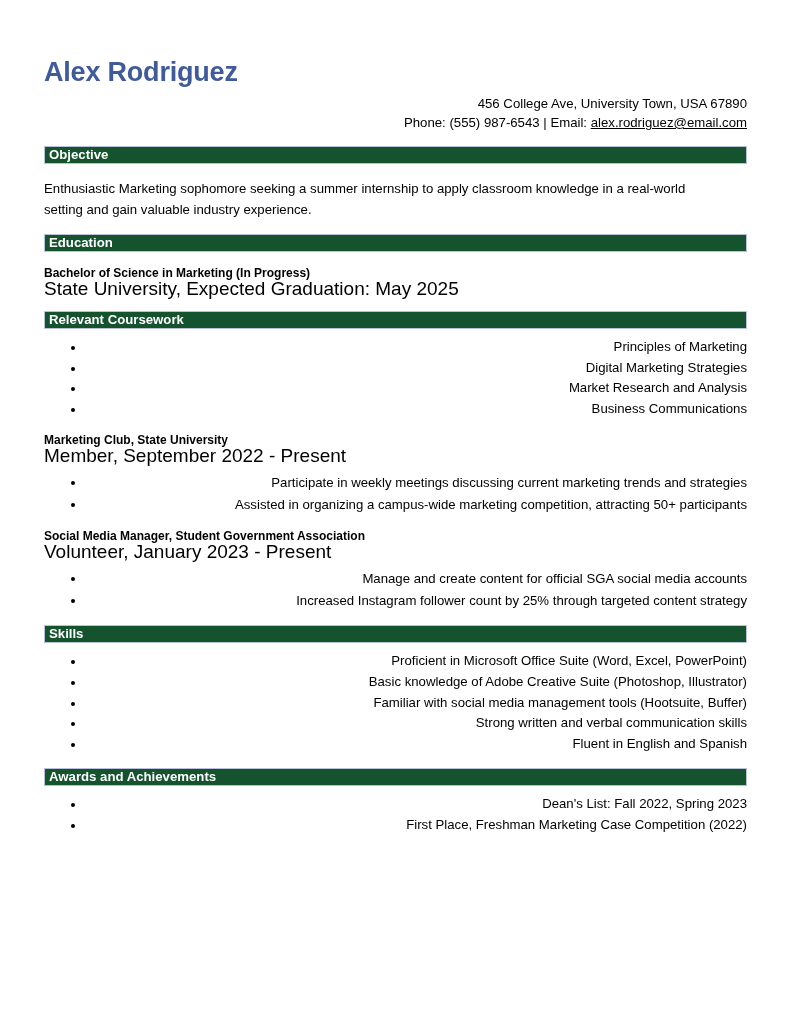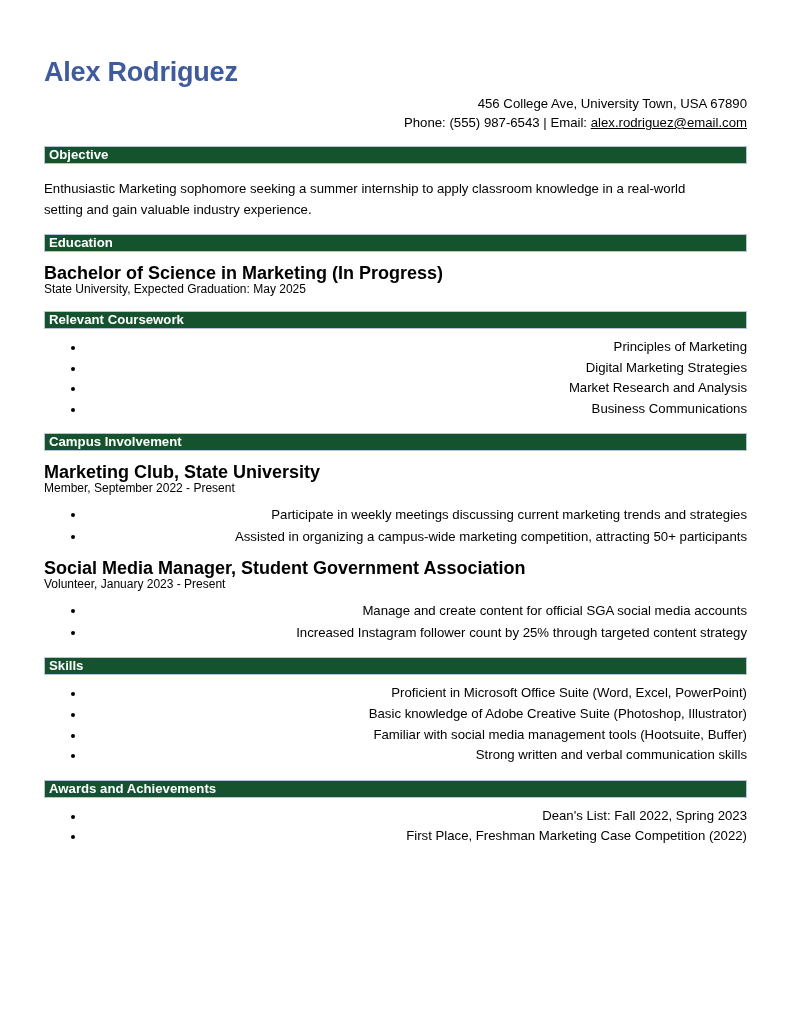--- a/index.html
+++ b/index.html
@@ -60,27 +60,27 @@
   .body-text {
     font-size: 13.2px;
     line-height: 21px;
     margin-top: 14px;
     max-width: 680px;
   }
   .entry {
     margin-top: 13px;
   }
   .entry-title {
-    font-size: 18px;
+    font-size: 12px;
     font-weight: bold;
     line-height: 16px;
     margin-top: 12px;
   }
   .entry-sub {
-    font-size: 12px;
+    font-size: 19px;
     line-height: 16px;
   }
   ul.bullets {
     list-style: none;
     margin: 8px 0 0 0;
     padding: 0;
   }
   ul.bullets.tight {
   }
   ul.bullets li {
@@ -133,23 +133,20 @@
   <div class="section-bar">
     <span class="section-bar-title">Relevant Coursework</span>
   </div>
   <ul class="bullets">
     <li>Principles of Marketing</li>
     <li>Digital Marketing Strategies</li>
     <li>Market Research and Analysis</li>
     <li>Business Communications</li>
   </ul>
 
-  <div class="section-bar">
-    <span class="section-bar-title">Campus Involvement</span>
-  </div>
 
   <div class="entry">
     <div class="entry-title">Marketing Club, State University</div>
     <div class="entry-sub">Member, September 2022 - Present</div>
   </div>
   <ul class="bullets wide tight">
     <li>Participate in weekly meetings discussing current marketing trends and strategies</li>
     <li>Assisted in organizing a campus-wide marketing competition, attracting 50+ participants</li>
   </ul>
 
@@ -163,20 +160,21 @@
   </ul>
 
   <div class="section-bar">
     <span class="section-bar-title">Skills</span>
   </div>
   <ul class="bullets">
     <li>Proficient in Microsoft Office Suite (Word, Excel, PowerPoint)</li>
     <li>Basic knowledge of Adobe Creative Suite (Photoshop, Illustrator)</li>
     <li>Familiar with social media management tools (Hootsuite, Buffer)</li>
     <li>Strong written and verbal communication skills</li>
+    <li>Fluent in English and Spanish</li>
   </ul>
 
   <div class="section-bar">
     <span class="section-bar-title">Awards and Achievements</span>
   </div>
   <ul class="bullets">
     <li>Dean's List: Fall 2022, Spring 2023</li>
     <li>First Place, Freshman Marketing Case Competition (2022)</li>
   </ul>
 

